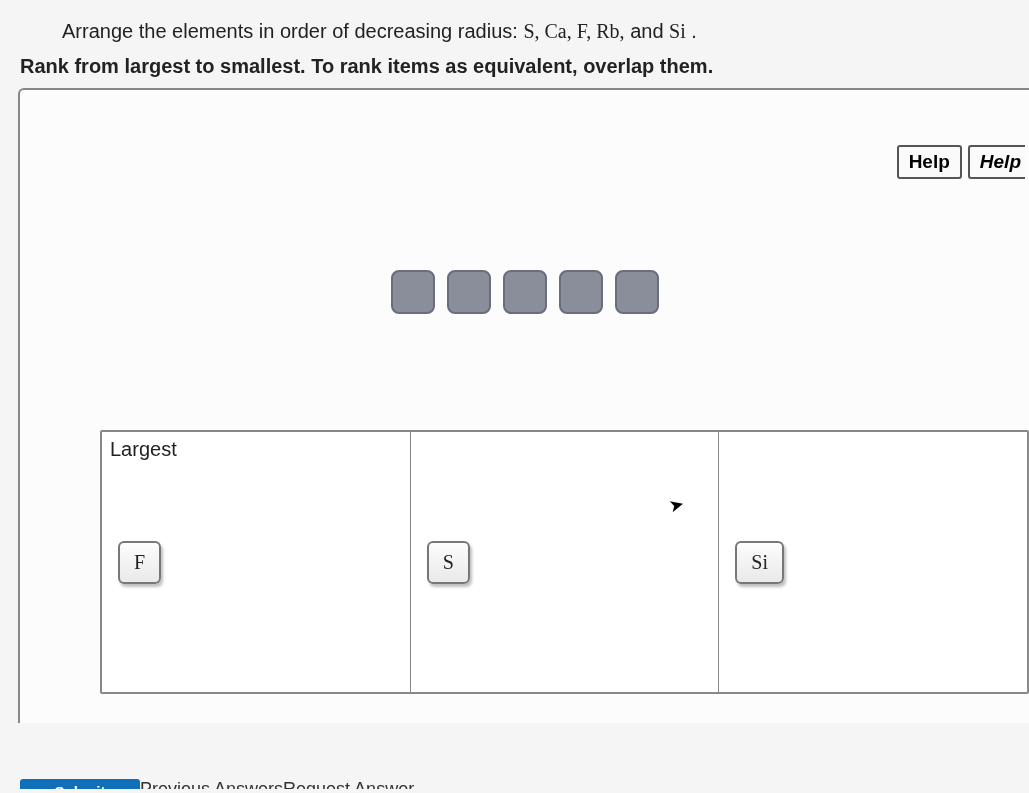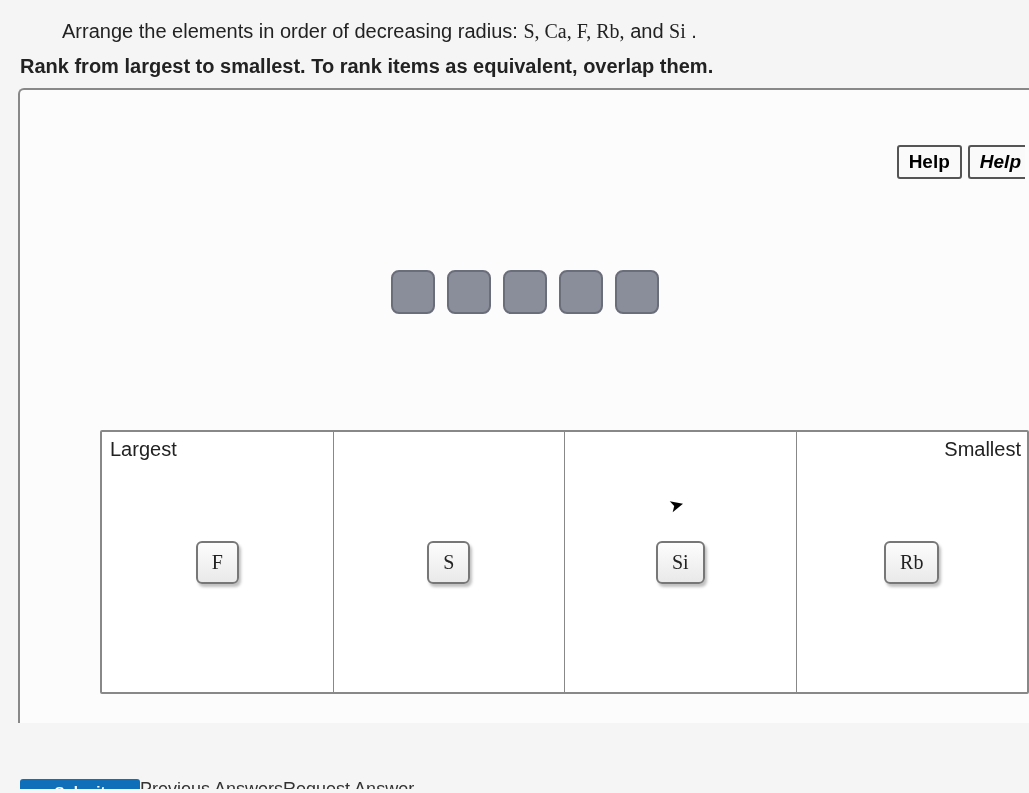--- a/index.html
+++ b/index.html
@@ -79,21 +79,21 @@
     width: 929px;
     height: 264px;
     background: #fff;
   }
   .rank-cell {
     flex: 1;
     border-right: 1px solid #888;
     position: relative;
     display: flex;
     align-items: center;
-    justify-content: center;
+    padding-left: 16px;
   }
   .rank-cell:last-child { border-right: none; }
   .cell-label-left {
     position: absolute;
     top: 6px;
     left: 8px;
     font-size: 20px;
   }
   .cell-label-right {
     position: absolute;
@@ -200,24 +200,20 @@
     <div class="rank-cell">
       <div class="cell-label-left">Largest</div>
       <div class="element-tile">F</div>
     </div>
     <div class="rank-cell">
       <div class="element-tile">S</div>
     </div>
     <div class="rank-cell">
       <div class="element-tile">Si</div>
     </div>
-    <div class="rank-cell">
-      <div class="cell-label-right">Smallest</div>
-      <div class="element-tile">Rb</div>
-    </div>
   </div>
 
   <div class="cursor-arrow">➤</div>
 
 
 </div>
 
 <div class="bottom-row">
   <button class="submit-btn">Submit</button>
   <span class="link-text">Previous Answers</span>

